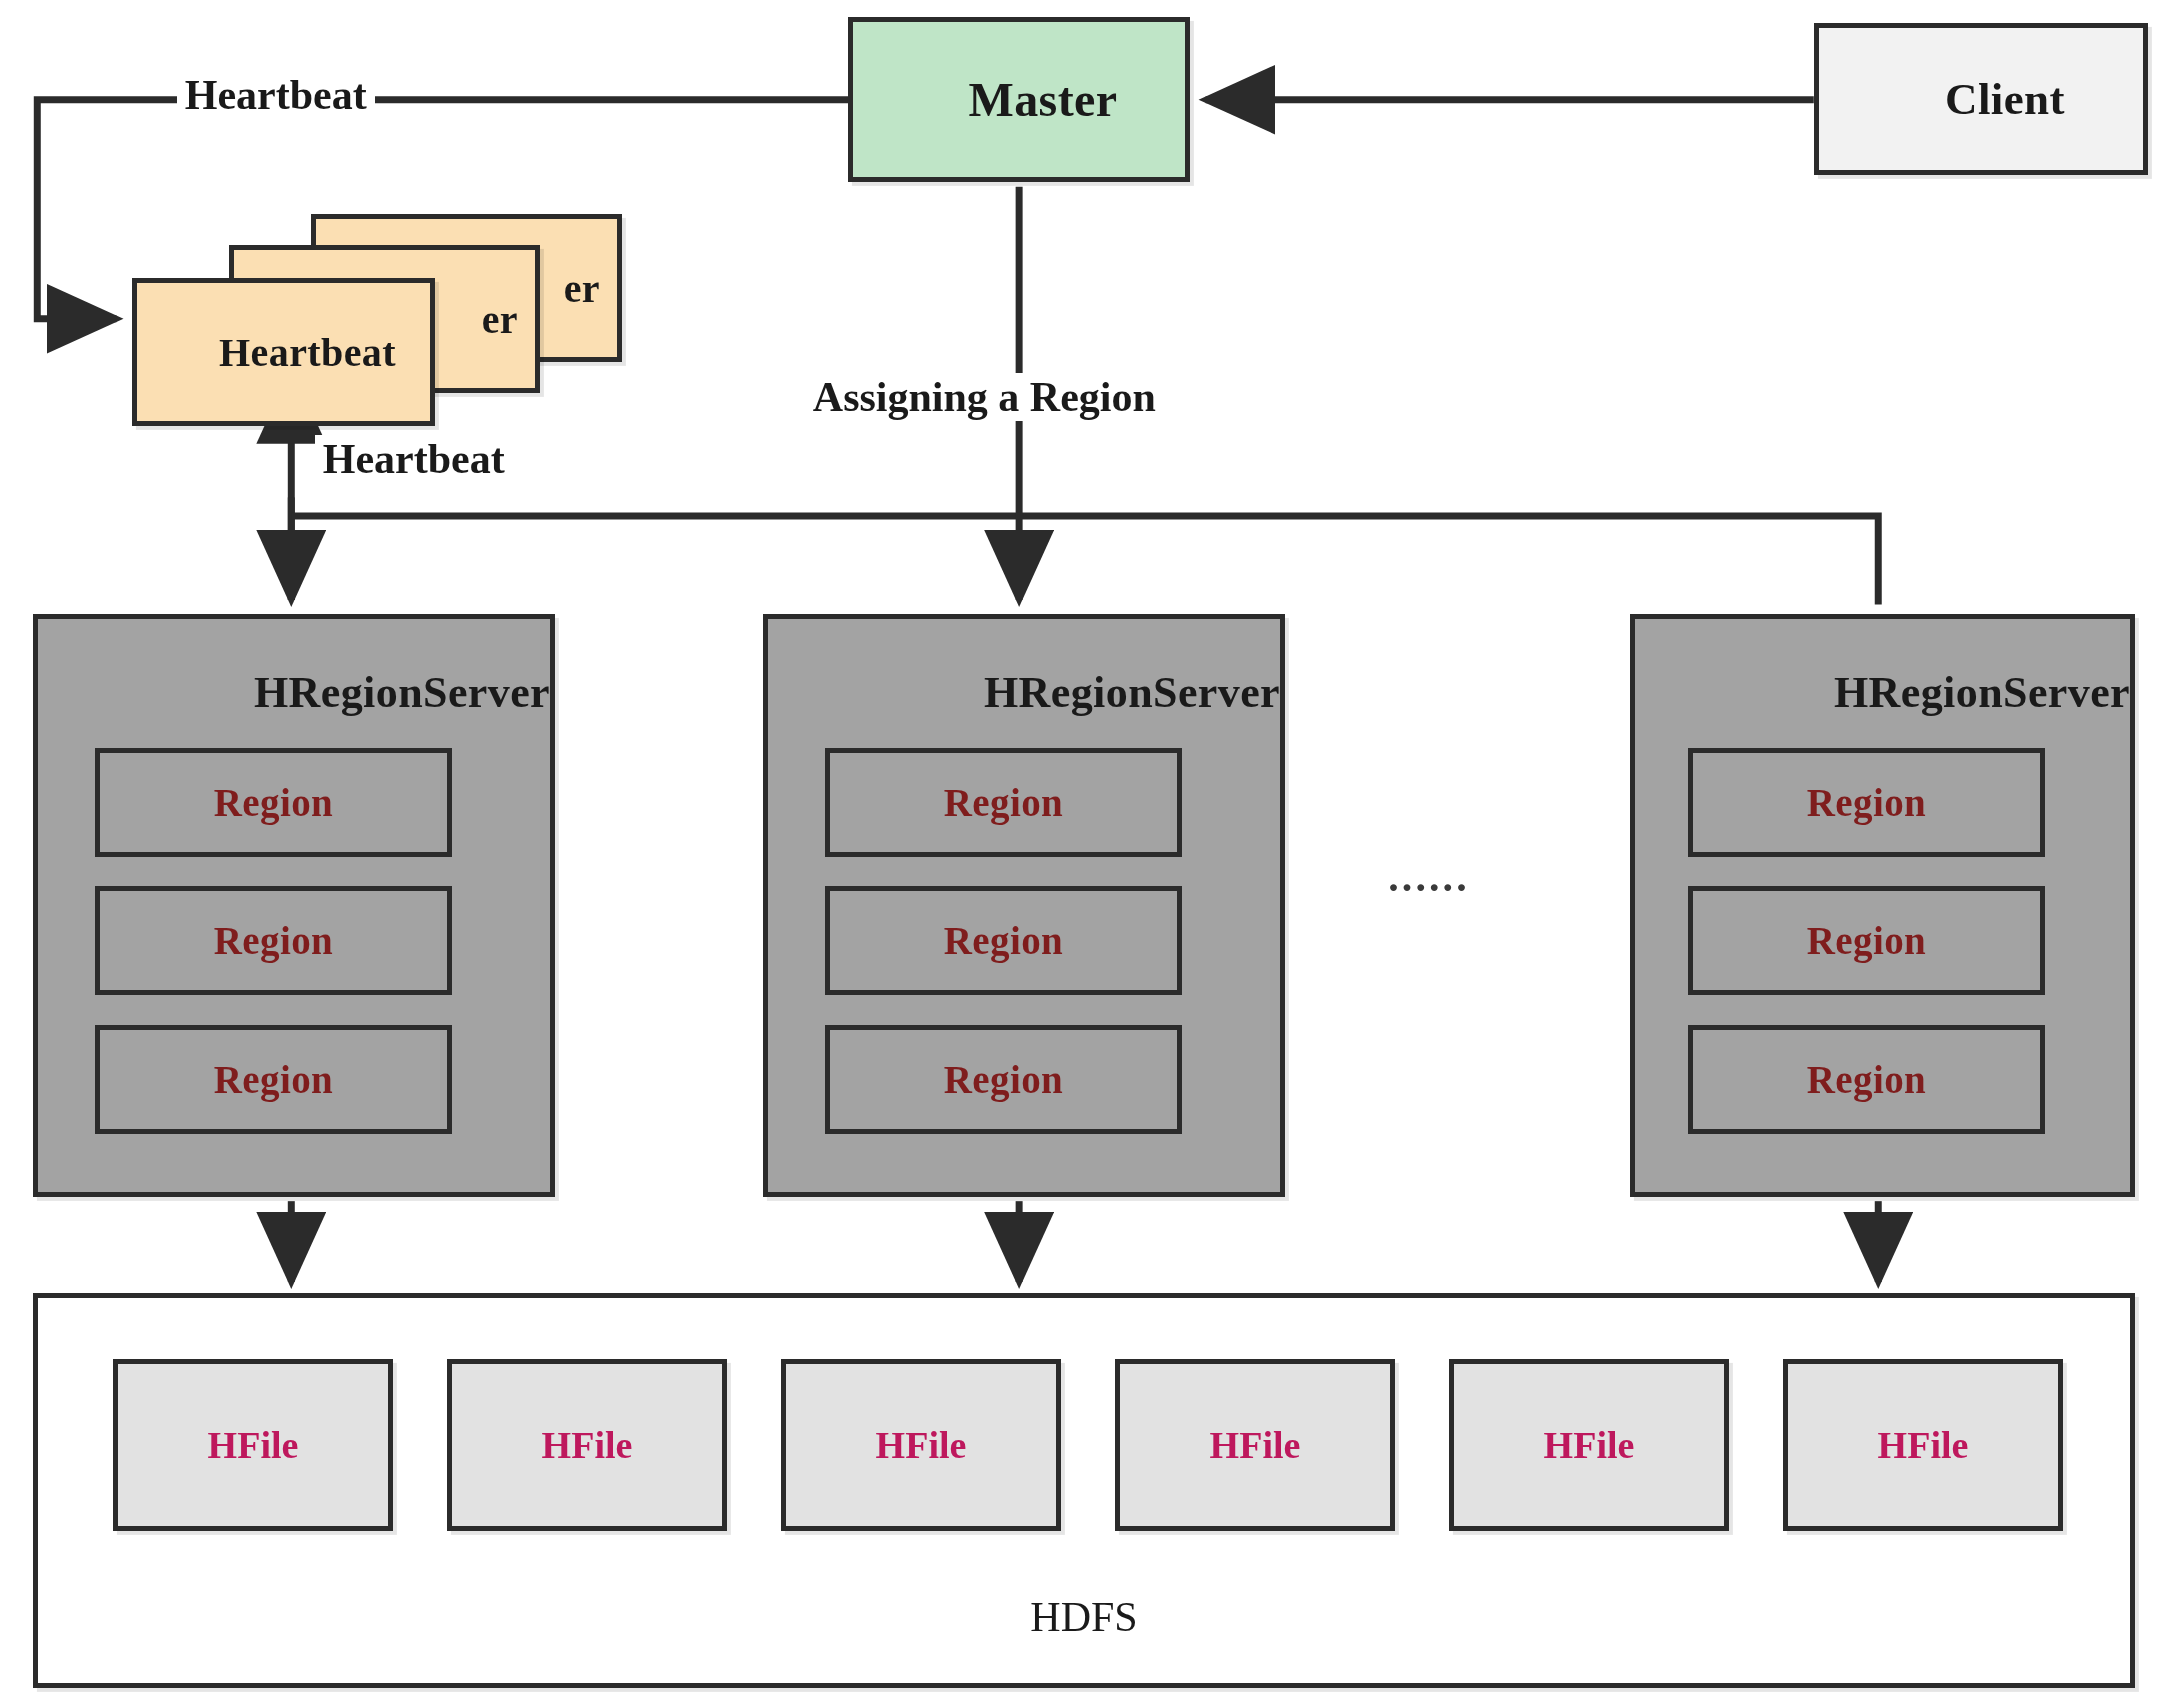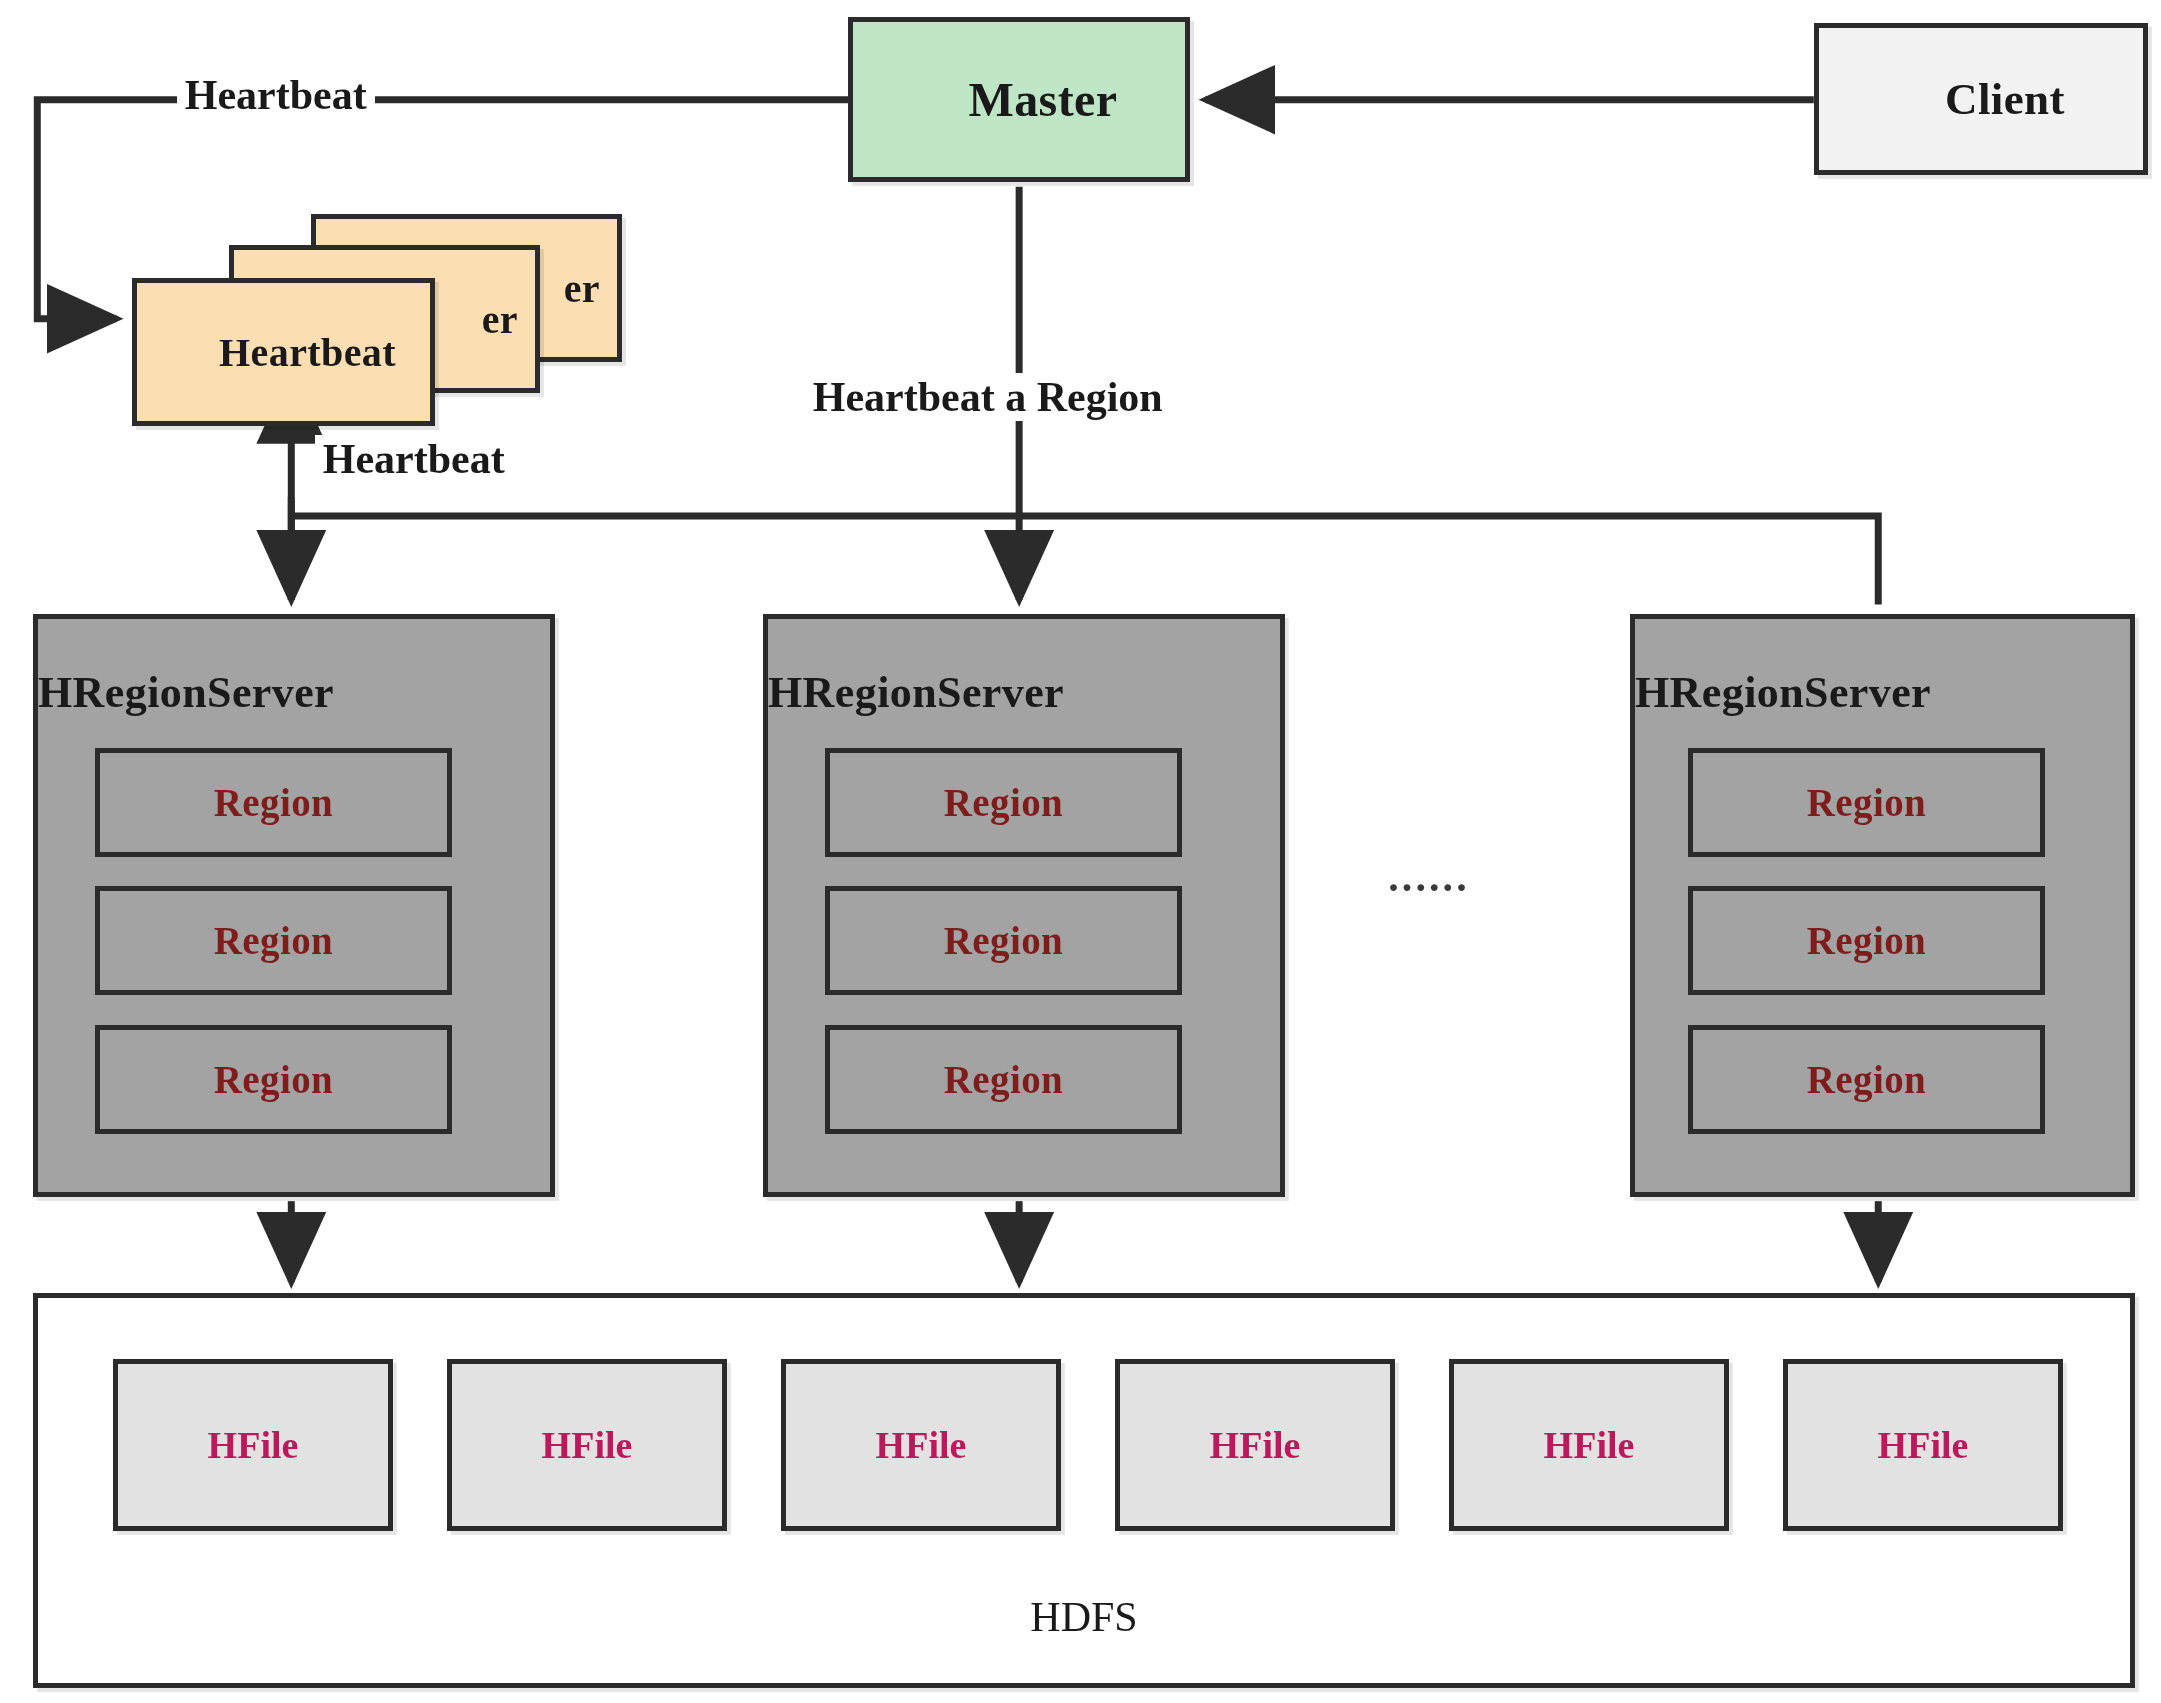--- a/index.html
+++ b/index.html
@@ -60,23 +60,23 @@
 
   
   .hrs {
     background: #a3a3a3;
     border: 5.4px solid #2b2b2b;
     display: block;
     padding: 0;
   }
   .hrs-title {
     position: absolute;
-    left: 0; right: 16px;
+    left: 0; right: 0;
     top: 48px;
-    text-align: left;
+    text-align: right;
     font-size: 44px;
     font-weight: bold;
     color: #1a1a1a;
   }
   .region {
     position: absolute;
     box-sizing: border-box;
     background: #a3a3a3;
     border: 5.4px solid #2b2b2b;
     display: flex;
@@ -231,16 +231,16 @@
     <div class="hfile" style="left:1077px;">HFile</div>
     <div class="hfile" style="left:1411px;">HFile</div>
     <div class="hfile" style="left:1745px;">HFile</div>
     <div id="hdfs-label">HDFS</div>
   </div>
 
   <div class="edge-label" id="label-heartbeat-top">Heartbeat</div>
 
   <div class="edge-label" id="label-heartbeat-mid">Heartbeat</div>
 
-  <div class="edge-label" id="label-assigning">Heartbeat a Region</div>
+  <div class="edge-label" id="label-assigning">Assigning a Region</div>
 
 </div>
 
 
 </body></html>

